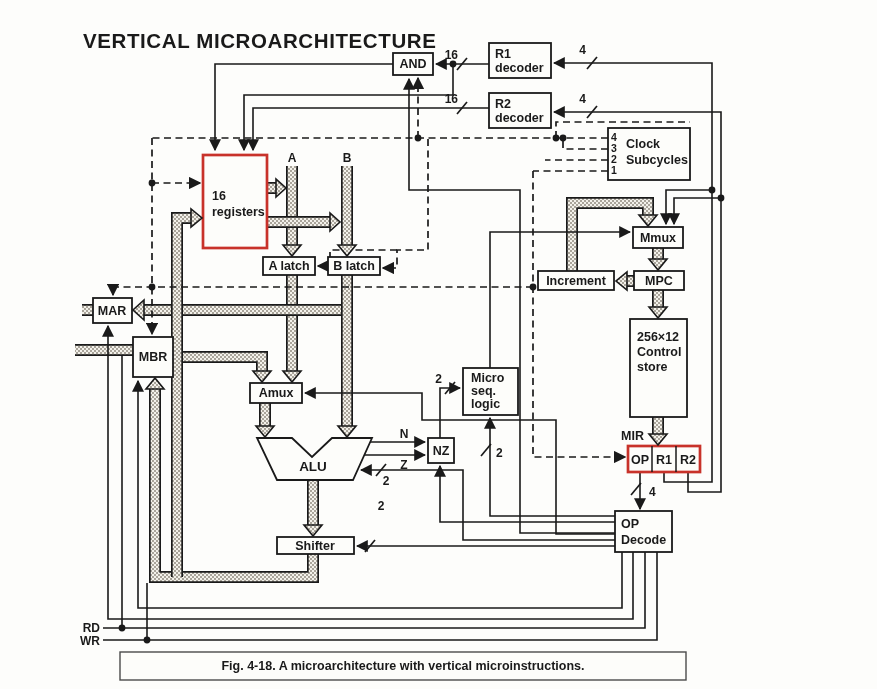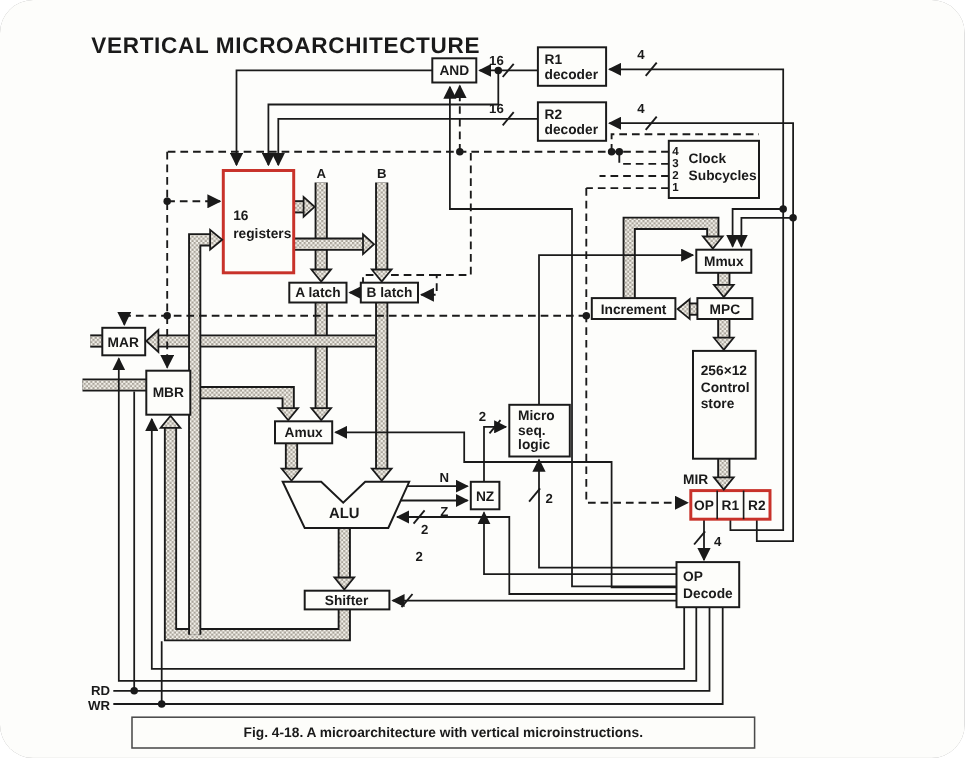--- a/index.html
+++ b/index.html
@@ -1,17 +1,17 @@
 <!DOCTYPE html>
 <html><head>
 <meta charset="utf-8">
 <style>
   html,body{margin:0;padding:0;background:#ffffff;}
-  .page{position:relative;width:877px;height:689px;background:#a3a3a3;overflow:hidden;
-        font-family:"Liberation Sans",sans-serif;border-radius:30px;}
+  .page{position:relative;width:877px;height:689px;background:#b91c1c;overflow:hidden;
+        font-family:"Liberation Sans",sans-serif;}
   svg{position:absolute;left:0;top:0;}
   text{font-family:"Liberation Sans",sans-serif;font-weight:bold;fill:#1a1a1a;}
   .t12{font-size:12.5px}
   .t11{font-size:10.5px}
   .t13{font-size:13.5px}
   .tw{font-size:12px}
   .title{font-size:20.5px;letter-spacing:.6px}
   .cap{font-size:12.5px}
   .box{fill:#fdfdfa;stroke:#1a1a1a;stroke-width:1.8}
   .capbox{fill:#fdfdfa;stroke:#4a4a4a;stroke-width:1.4}

